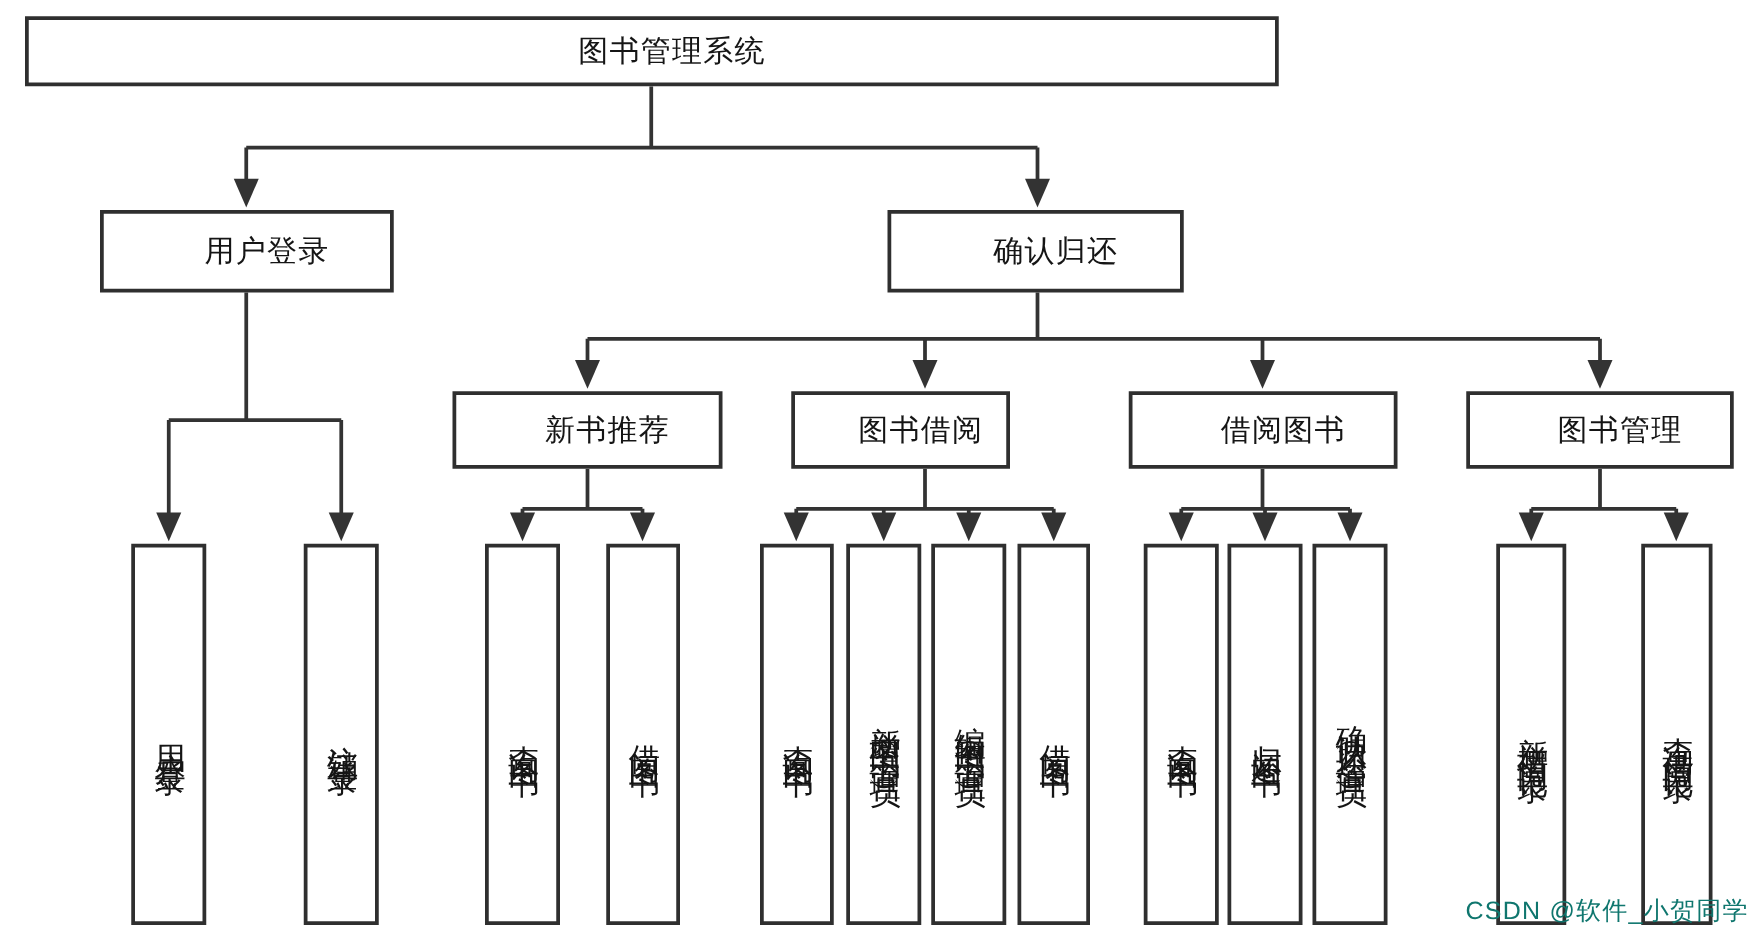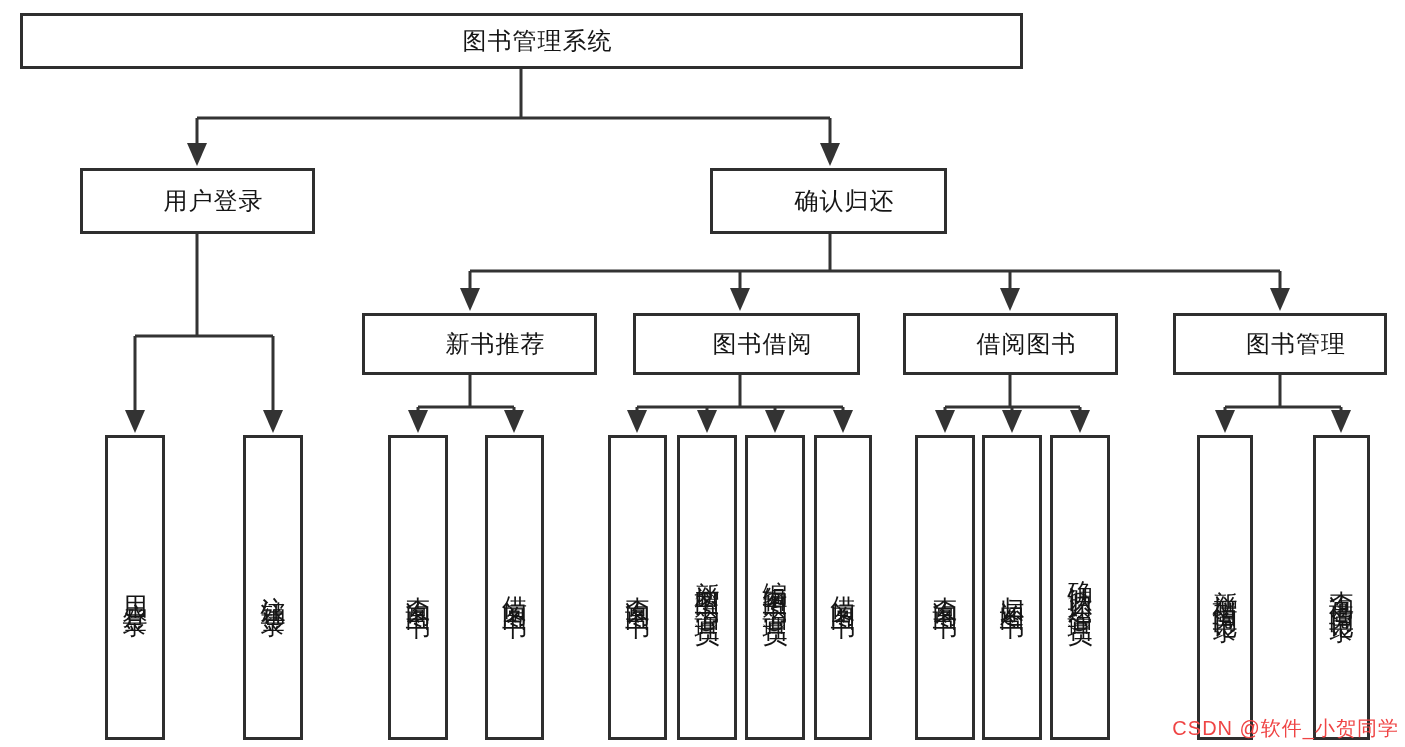--- a/index.html
+++ b/index.html
@@ -53,21 +53,21 @@
     font-size: 25px;
     letter-spacing: 6px;
     line-height: 1;
     padding: 4px 0;
   }
   .watermark {
     position: absolute;
     right: 6px;
     bottom: 5px;
     font-size: 20px;
-    color: #ef4444;
+    color: #0f766e;
     letter-spacing: 1px;
     white-space: nowrap;
   }
 </style>
 </head>
 <body>
 
 <div class="canvas">
 
   <svg class="wires" width="1405" height="747" viewBox="0 0 1405 747">
@@ -111,22 +111,22 @@
       <polygon points="1225,433 1215,410 1235,410"></polygon>
       <polygon points="1341,433 1331,410 1351,410"></polygon>
     </g>
   </svg>
 
   <div class="box hbox" style="left:20px; top:13px; width:1003px; height:56px;">图书管理系统</div>
 
   <div class="box hbox" style="left:80px; top:168px; width:235px; height:66px;">用户登录</div>
   <div class="box hbox" style="left:710px; top:168px; width:237px; height:66px;">确认归还</div>
 
-  <div class="box hbox" style="left:362px; top:313px; width:235px; height:62px;">新书推荐</div>
-  <div class="box hbox" style="left:633px; top:313px; width:227px; height:62px;">图书借阅</div>
+  <div class="box hbox" style="left:362px; top:313px; width:216px; height:62px;">新书推荐</div>
+  <div class="box hbox" style="left:633px; top:313px; width:175px; height:62px;">图书借阅</div>
   <div class="box hbox" style="left:903px; top:313px; width:215px; height:62px;">借阅图书</div>
   <div class="box hbox" style="left:1173px; top:313px; width:214px; height:62px;">图书管理</div>
 
   <div class="box leaf" style="left:105px; top:435px; width:60px; height:305px;">用户登录</div>
   <div class="box leaf" style="left:243px; top:435px; width:60px; height:305px;">注销登录</div>
 
   <div class="box leaf" style="left:388px; top:435px; width:60px; height:305px;">查询图书</div>
   <div class="box leaf" style="left:485px; top:435px; width:59px; height:305px;">借阅图书</div>
 
   <div class="box leaf" style="left:608px; top:435px; width:59px; height:305px;">查询图书</div>

